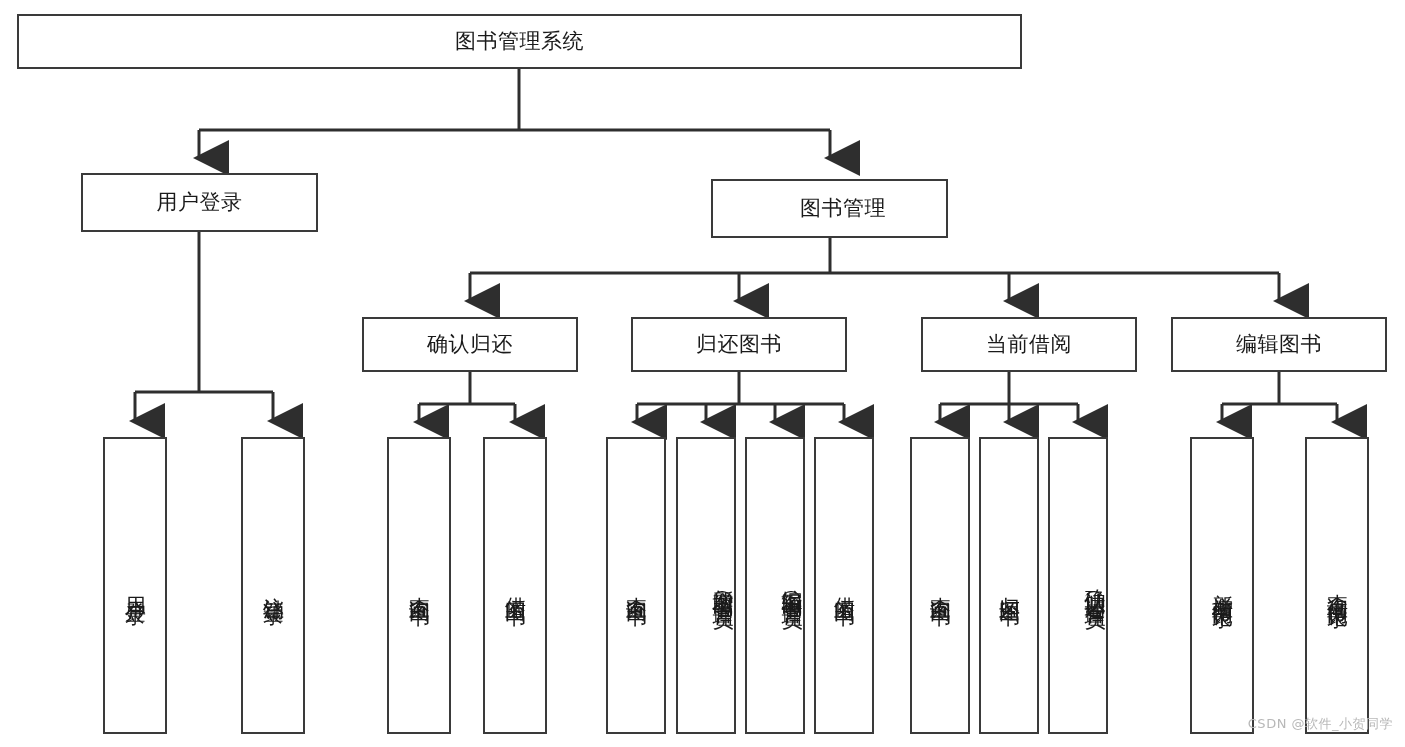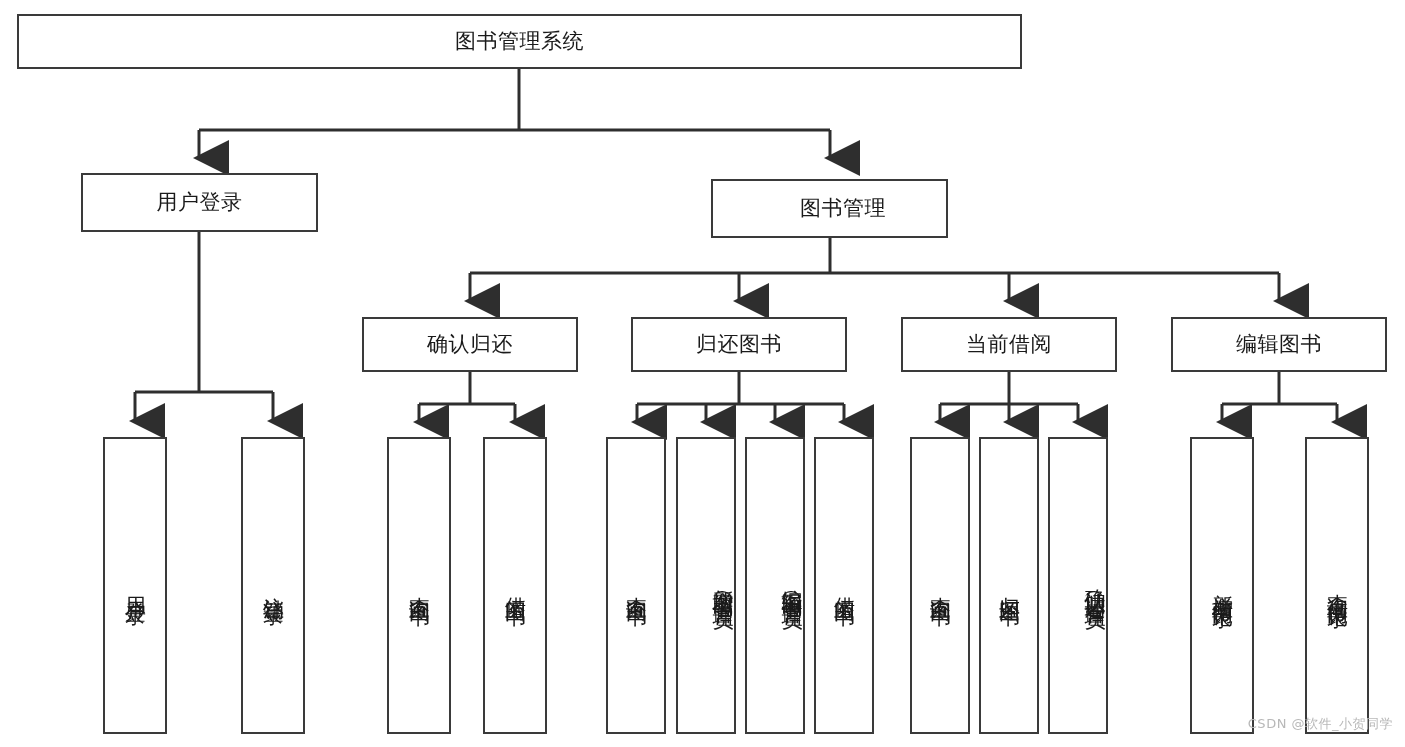--- a/index.html
+++ b/index.html
@@ -139,21 +139,21 @@
   </div>
 
   <div class="node horizontal" style="left:362px; top:317px; width:216px; height:55px;">
     <span class="node-label">确认归还</span>
   </div>
 
   <div class="node horizontal" style="left:631px; top:317px; width:216px; height:55px;">
     <span class="node-label">归还图书</span>
   </div>
 
-  <div class="node horizontal" style="left:901px; top:317px; width:216px; height:55px;text-align:center;">
+  <div class="node horizontal" style="left:921px; top:317px; width:216px; height:55px;text-align:center;">
     <span class="node-label">当前借阅</span>
   </div>
 
   <div class="node horizontal" style="left:1171px; top:317px; width:216px; height:55px;">
     <span class="node-label">编辑图书</span>
   </div>
 
   <div class="node vertical centered" style="left:103px; top:437px; width:64px; height:297px;">
     <span class="node-label">用户登录</span>
   </div>

